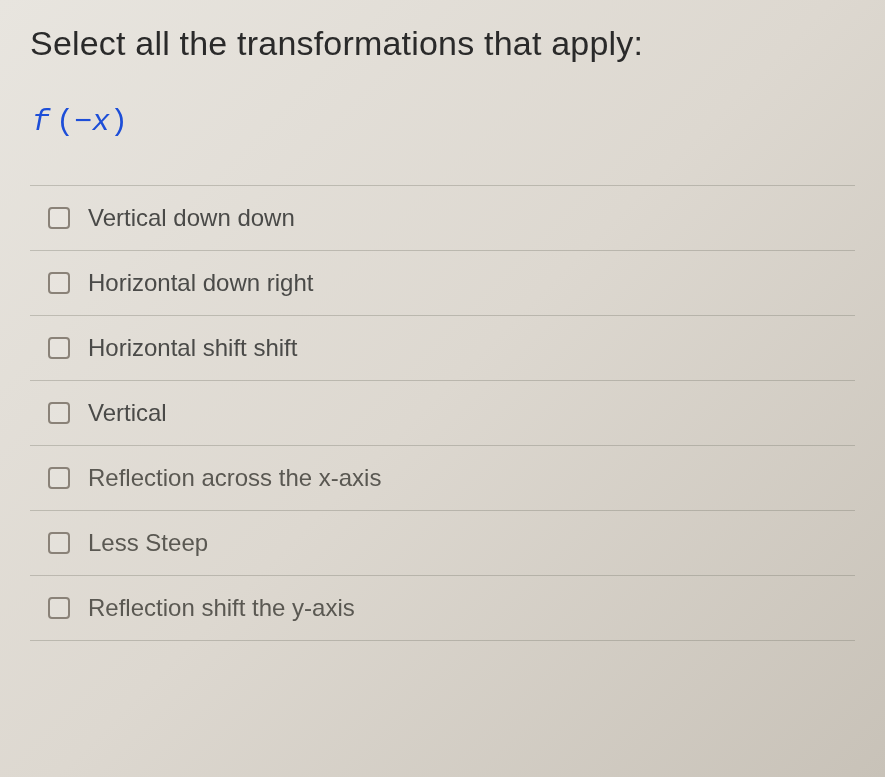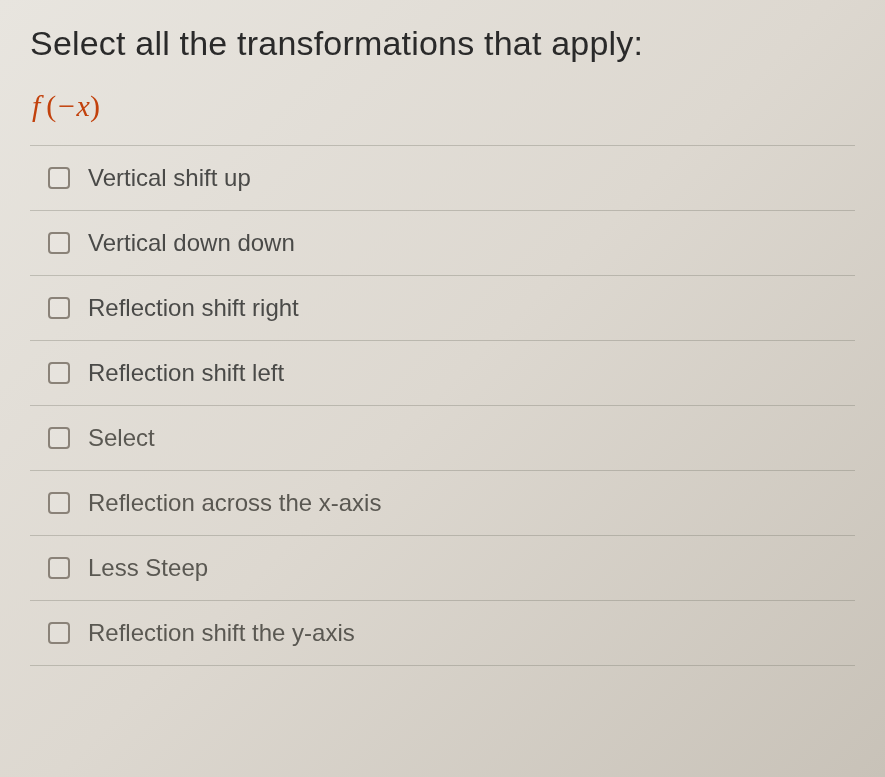--- a/index.html
+++ b/index.html
@@ -13,29 +13,29 @@
       background: linear-gradient(135deg, #e8e5df 0%, #ddd8d0 50%, #c8c2b8 100%);
       font-family: 'Segoe UI', Arial, sans-serif;
       padding: 24px 30px;
       color: #3a3a3a;
       overflow: hidden;
     }
     .question-title {
       font-size: 34px;
       font-weight: 400;
       color: #2a2a2a;
-      margin-bottom: 26px;
+      margin-bottom: 42px;
       letter-spacing: 0.2px;
     }
     .math-expr {
       font-size: 30px;
-      font-family: Liberation Serif, serif;
+      font-family: Liberation Mono, monospace;
       font-style: italic;
-      color: #c2410c;
-      margin-bottom: 22px;
+      color: #1d4ed8;
+      margin-bottom: 46px;
       margin-left: 2px;
     }
     .math-expr .paren {
       font-style: normal;
     }
     .options-list {
       list-style: none;
       border-top: 1px solid rgba(120,120,110,0.35);
     }
     .option-row {
@@ -67,37 +67,33 @@
 
 <h1 class="question-title">Select all the transformations that apply:</h1>
 
 <div class="math-expr">
   <span>f <span class="paren">(</span>−x<span class="paren">)</span></span>
 </div>
 
 <ul class="options-list">
   <li class="option-row">
     <span class="checkbox"></span>
-    <span class="option-label">Vertical shift up</span>
-  </li>
-  <li class="option-row">
-    <span class="checkbox"></span>
     <span class="option-label">Vertical down down</span>
   </li>
   <li class="option-row">
     <span class="checkbox"></span>
-    <span class="option-label">Reflection shift right</span>
+    <span class="option-label">Horizontal down right</span>
   </li>
   <li class="option-row">
     <span class="checkbox"></span>
-    <span class="option-label">Reflection shift left</span>
+    <span class="option-label">Horizontal shift shift</span>
   </li>
   <li class="option-row">
     <span class="checkbox"></span>
-    <span class="option-label">Select</span>
+    <span class="option-label">Vertical</span>
   </li>
   <li class="option-row">
     <span class="checkbox"></span>
     <span class="option-label">Reflection across the x-axis</span>
   </li>
   <li class="option-row">
     <span class="checkbox"></span>
     <span class="option-label">Less Steep</span>
   </li>
   <li class="option-row">

